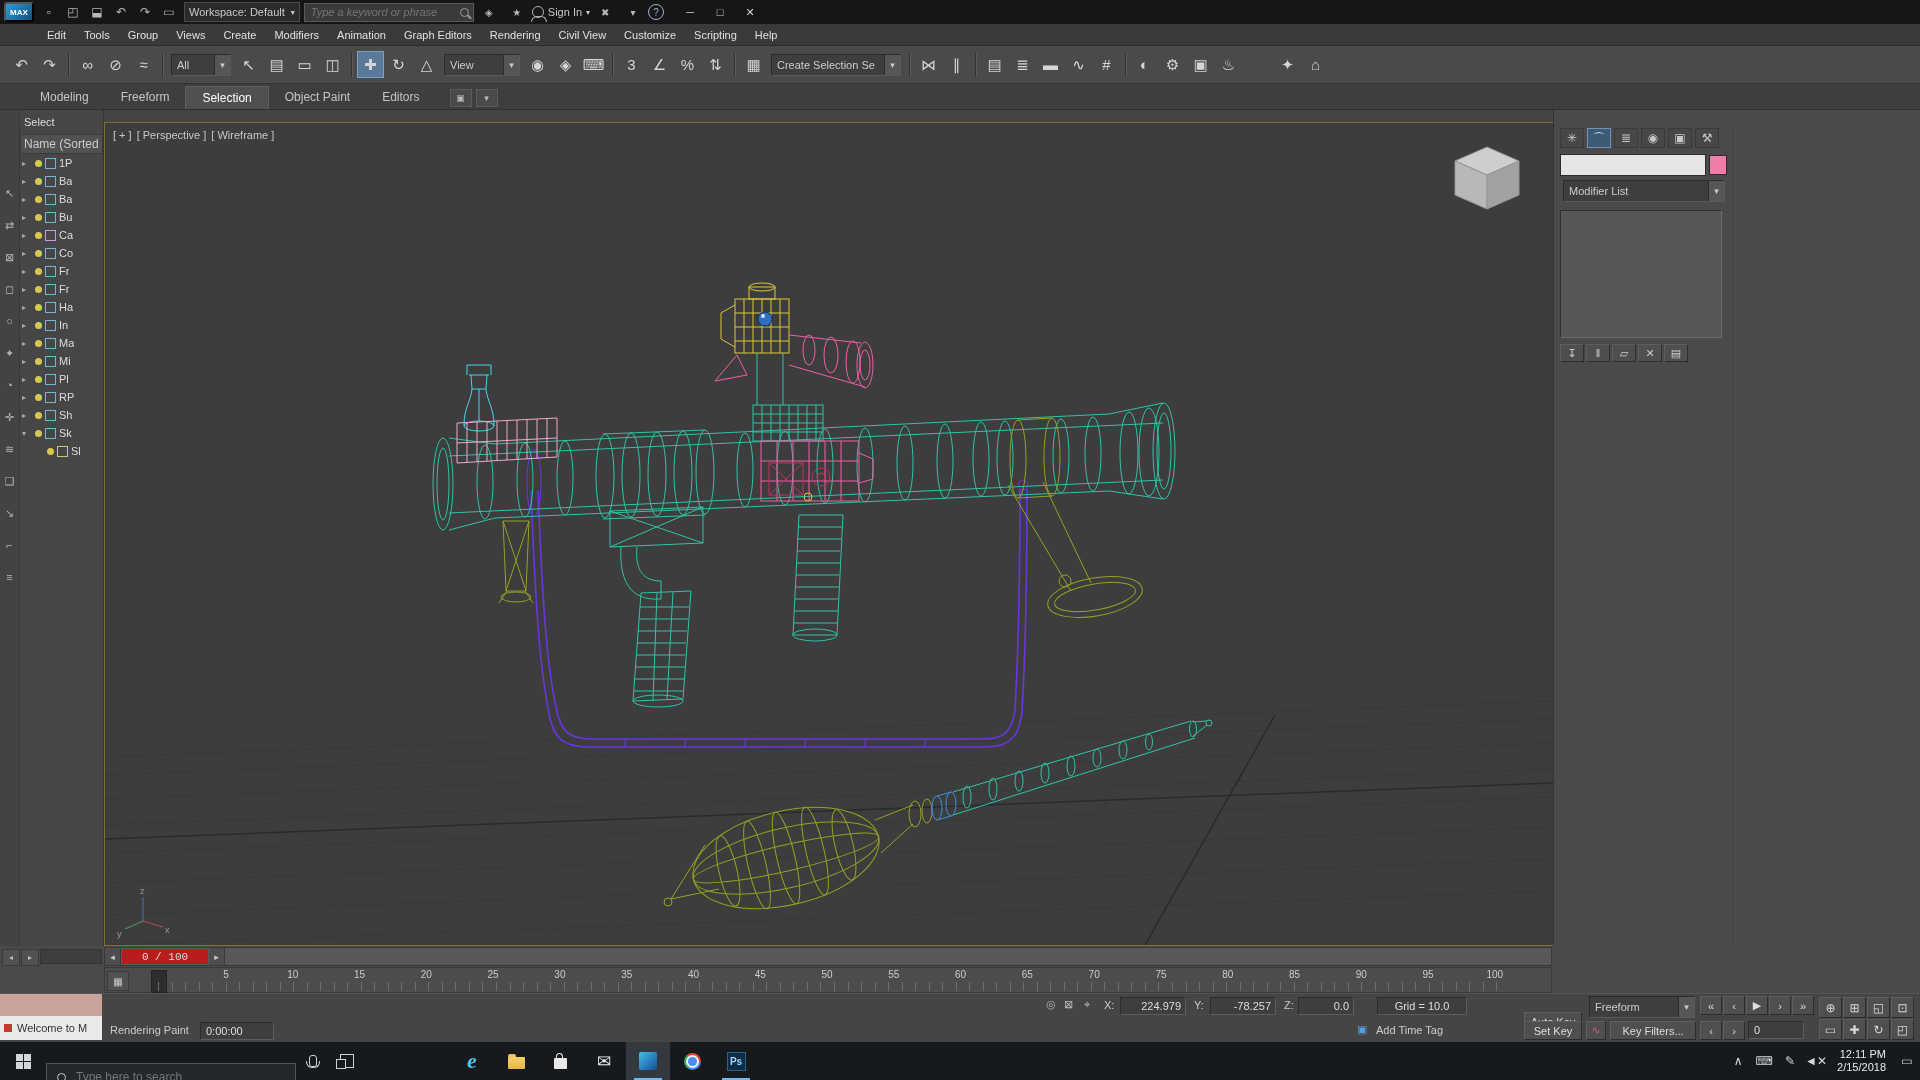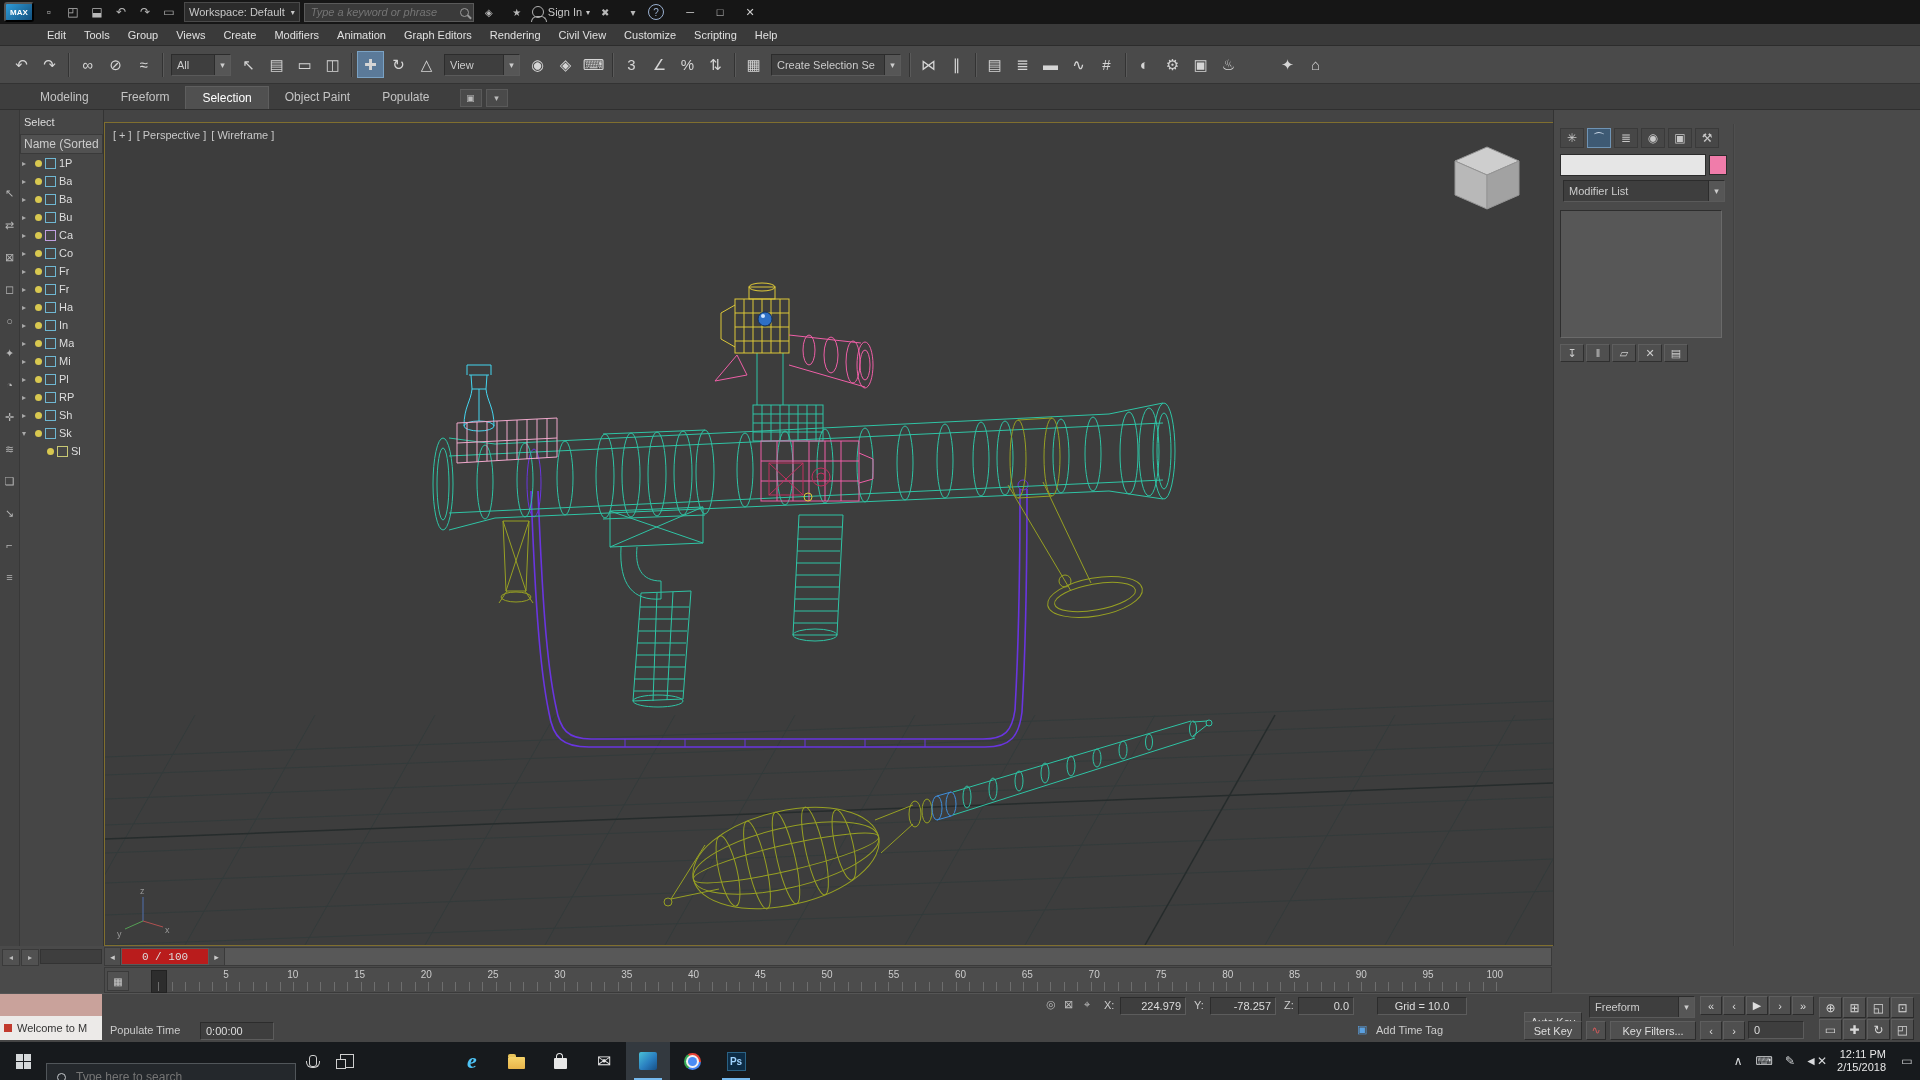--- a/index.html
+++ b/index.html
@@ -444,21 +444,21 @@
       </span>
   </div>
 
   <div class="ribbon">
     <span style="display:flex">
 
     <span class="ribbon-tab">Modeling</span>
         <span class="ribbon-tab">Freeform</span>
         <span class="ribbon-tab active">Selection</span>
         <span class="ribbon-tab">Object Paint</span>
-        <span class="ribbon-tab">Populate</span>
+        <span class="ribbon-tab">Editors</span>
       </span>
     <span class="ribbon-extra">
       <span class="rx">▣</span>
       <span class="rx">▾</span>
     </span>
   </div>
 
   <div class="workspace">
 
     <div class="left-strip">
@@ -966,21 +966,21 @@
           <button class="pb-btn">
             <span>›</span>
           </button>
           <button class="pb-btn">
             <span>»</span>
           </button>
         </div>
     </div>
 
     <div class="srow srow2">
-      <span class="coord-label" style="left:110px;top:6px">Populate Time</span>
+      <span class="coord-label" style="left:110px;top:6px">Rendering Paint</span>
       <div class="coord-box sunken" style="left:200px;top:4px;width:74px;text-align:left;padding-left:5px">0:00:00</div>
       <span class="s-ic" style="left:1357px;top:5px;color:#5aa0e0">▣</span>
       <span class="coord-label" style="left:1376px;top:6px">Add Time Tag</span>
       <div class="s-btn" style="left:1524px;top:3px;width:58px">Set Key</div>
       <div class="s-btn" style="left:1586px;top:3px;width:20px;color:#d05a5a">∿</div>
       <div class="s-btn" style="left:1610px;top:3px;width:86px">Key Filters...</div>
       <div class="pb-cluster" style="top:3px">
 
       <button class="pb-btn">
             <span>‹</span>

